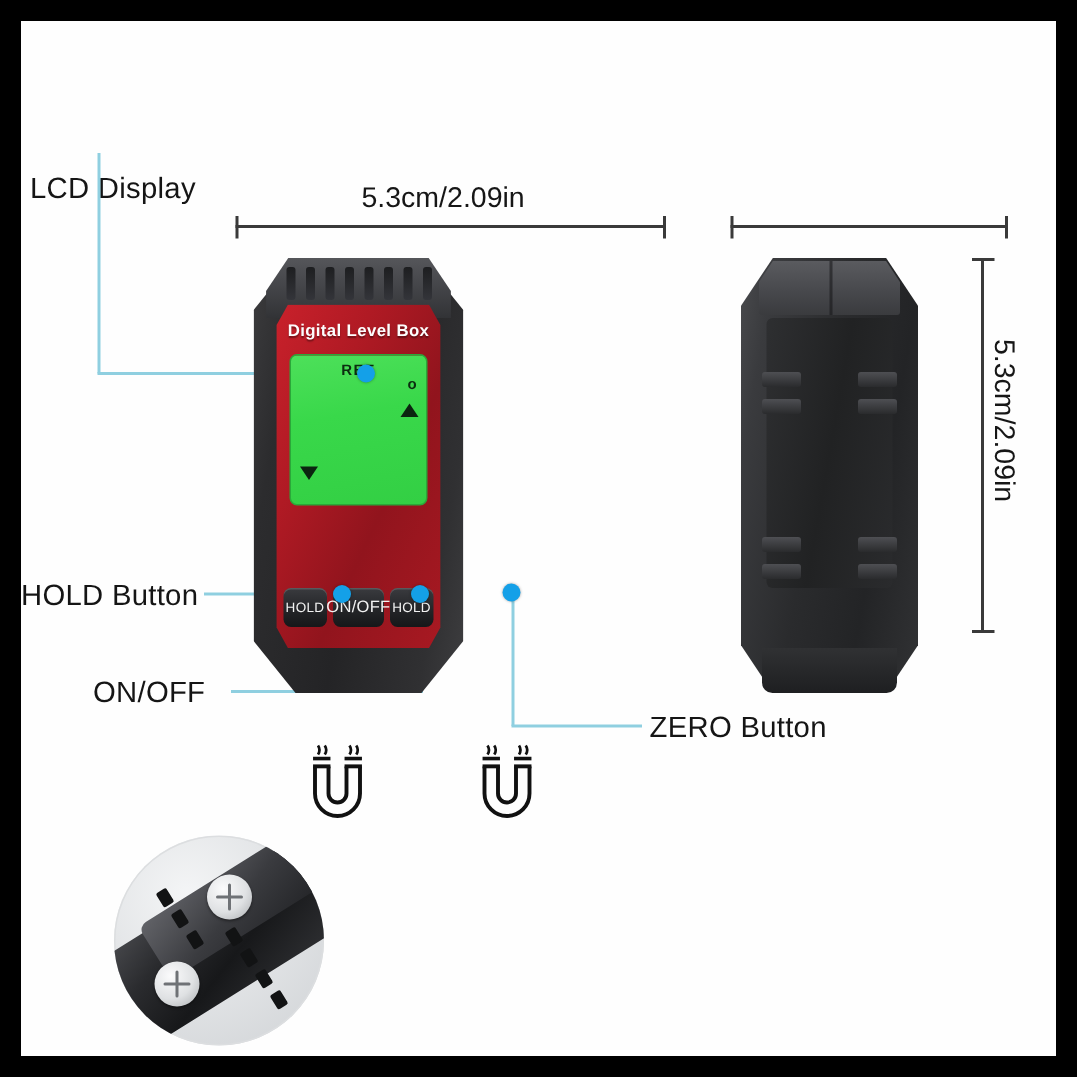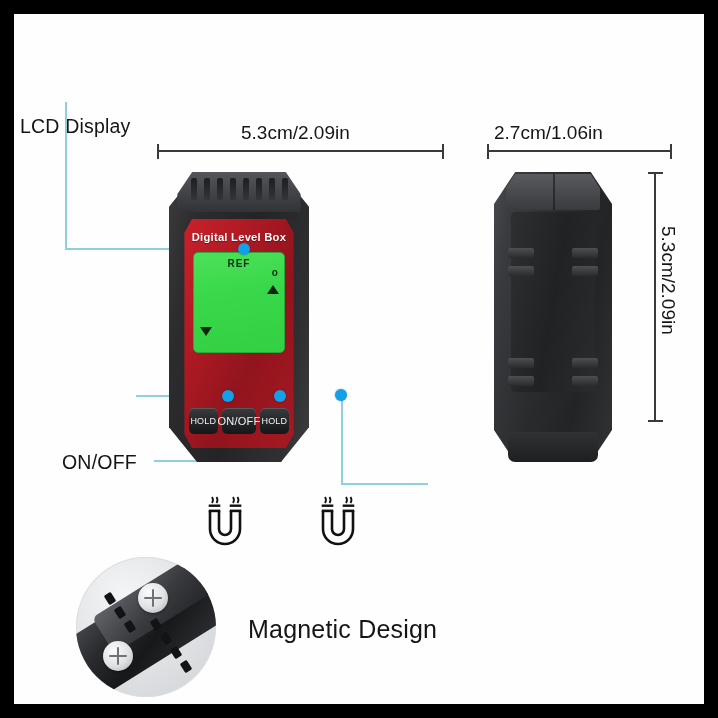--- a/index.html
+++ b/index.html
@@ -80,21 +80,20 @@
     position:absolute; top:6px; width:6px; height:22px;
     background:linear-gradient(180deg,#1d1e20,#34353a);
     border-radius:2px;
   }
   
   .faceplate {
     position:absolute; left:11%; top:31px; width:78%; height:79%;
     background:linear-gradient(115deg,#c9212b 0%,#b01a24 30%,#91141d 62%,#a81922 100%);
     clip-path:polygon(7% 0%, 93% 0%, 100% 6%, 100% 94%, 93% 100%, 7% 100%, 0% 94%, 0% 6%);
     border-radius:4px;
-    margin-top:16px;
   }
   .brand {
     position:absolute; top:12px; left:0; width:100%;
     text-align:center;
     color:#fdfdfd;
     font-size:11.2px;
     font-weight:700;
     letter-spacing:0.25px;
     text-shadow:0 1px 1px rgba(0,0,0,.4);
   }
@@ -240,36 +239,37 @@
 </head>
 <body>
 
 <div id="stage">
   <div id="canvas">
 
     <div class="abs label" style="left:6px; top:62px;margin-top:39px;">LCD Display</div>
     <div class="abs cline cline-v" style="left:51px; top:88px; height:147px;"></div>
     <div class="abs cline cline-h" style="left:51px; top:234px; width:174px;"></div>
 
+    <div class="abs label" style="left:0px; top:372px;">HOLD Button</div>
     <div class="abs cline cline-h" style="left:122px; top:381px; width:92px;"></div>
 
     <div class="abs label" style="left:48px; top:437px;">ON/OFF</div>
     <div class="abs cline cline-h" style="left:140px; top:446px; width:128px;"></div>
     <div class="abs cline cline-v" style="left:266px; top:381px; height:66px;"></div>
 
+    <div class="abs label" style="left:419px; top:460px;">ZERO Button</div>
     <div class="abs cline cline-v" style="left:327px; top:380px; height:90px;"></div>
     <div class="abs cline cline-h" style="left:327px; top:469px; width:87px;"></div>
 
     <div class="abs dim-text" style="left:227px; top:108px;">5.3cm/2.09in</div>
     <div class="abs dim-h" style="left:143px; top:136px; width:287px;">
       <span class="dim-cap-v" style="left:0;"></span>
       <span class="dim-cap-v" style="right:0;"></span>
     </div>
 
-    <div class="abs dim-text" style="left:480px; top:108px;">2.7cm/1.06in</div>
     <div class="abs dim-h" style="left:473px; top:136px; width:185px;">
       <span class="dim-cap-v" style="left:0;"></span>
       <span class="dim-cap-v" style="right:0;"></span>
     </div>
 
     <div class="abs dim-v" style="left:640px; top:158px; height:250px;">
       <span class="dim-cap-h" style="top:0;"></span>
       <span class="dim-cap-h" style="bottom:0;"></span>
     </div>
     <div class="abs dim-text-vert" style="left:665px; top:212px;">5.3cm/2.09in</div>
@@ -363,16 +363,15 @@
       <span class="mp-teeth" style="left:86px;  top:76px;  transform:rotate(-32deg);"></span>
       <span class="mp-teeth" style="left:96px;  top:90px;  transform:rotate(-32deg);"></span>
       <span class="mp-teeth" style="left:106px; top:104px; transform:rotate(-32deg);"></span>
       <span class="mp-teeth" style="left:30px;  top:36px;  transform:rotate(-32deg);"></span>
       <span class="mp-teeth" style="left:40px;  top:50px;  transform:rotate(-32deg);"></span>
       <span class="mp-teeth" style="left:50px;  top:64px;  transform:rotate(-32deg);"></span>
       <div class="mp-screw" style="left:62px; top:26px;"></div>
       <div class="mp-screw" style="left:27px; top:84px;"></div>
     </div>
 
-    <div class="abs label" id="magnetic-design-label">Magnetic Design</div>
 
   </div>
 </div>
 
 </body></html>

